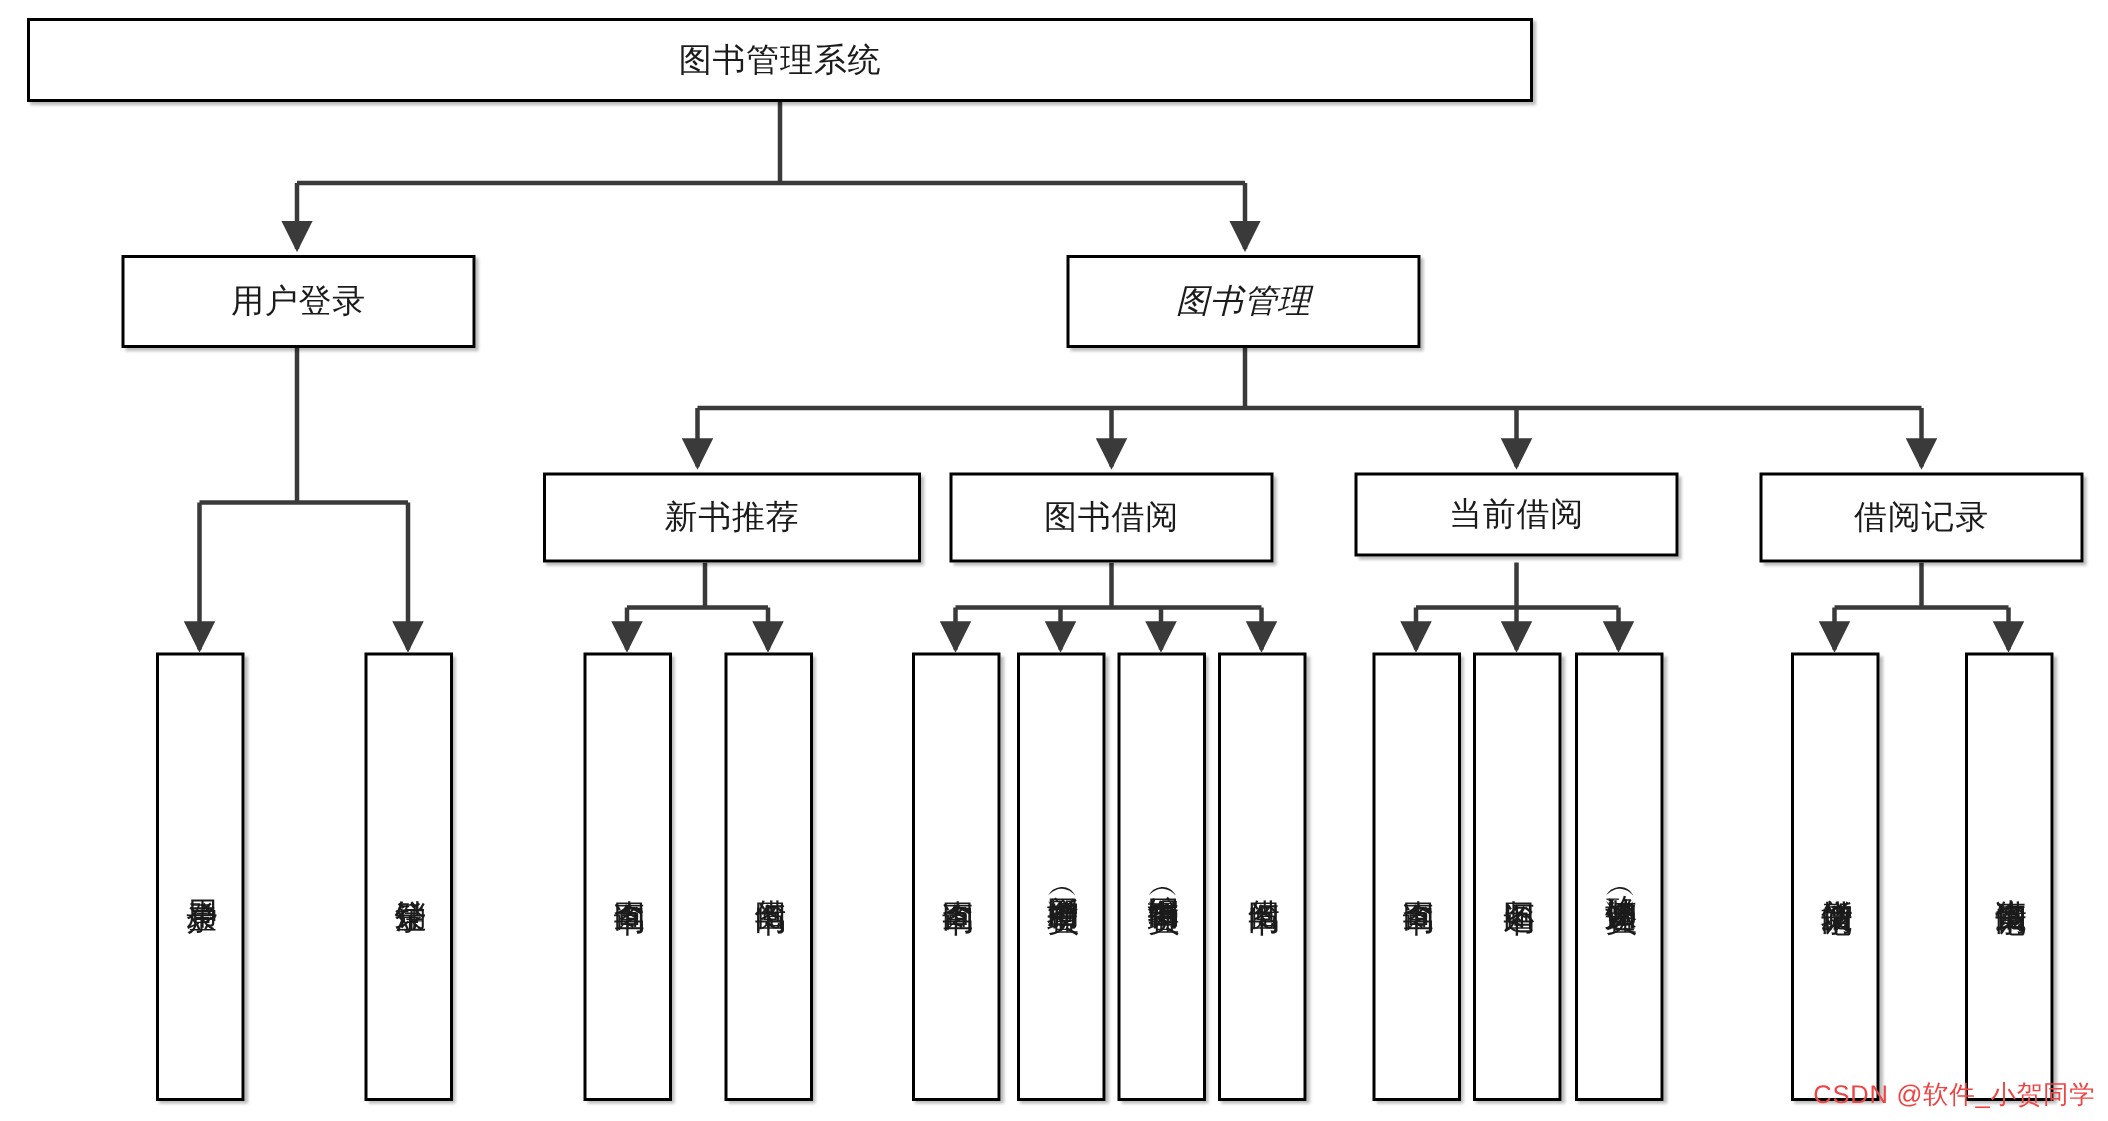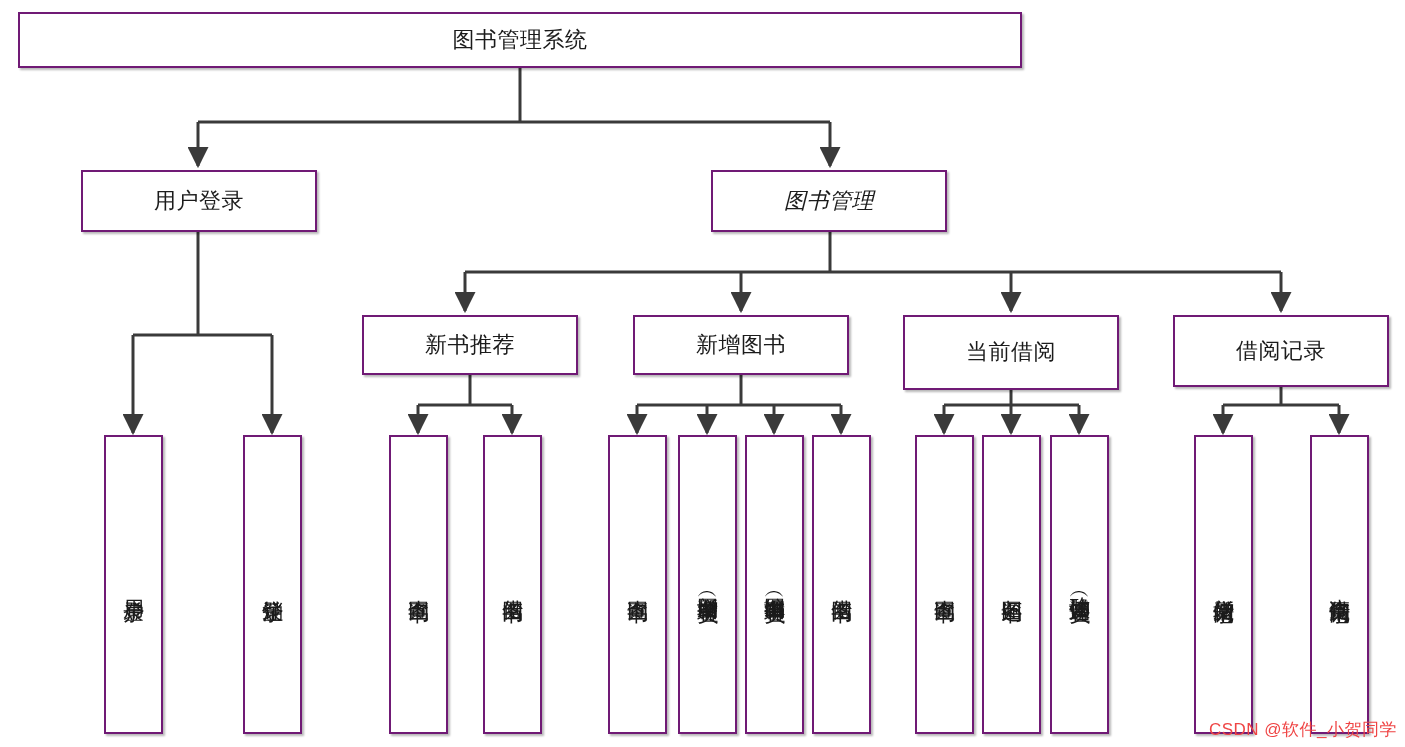--- a/index.html
+++ b/index.html
@@ -23,21 +23,21 @@
     position: absolute;
     left: 0;
     top: 0;
     width: 1405px;
     height: 747px;
   }
   .node-box {
     position: absolute;
     box-sizing: border-box;
     background: #ffffff;
-    border: 2px solid #701a75;
+    border: 2px solid #000000;
     box-shadow: 2px 2px 2px rgba(0,0,0,0.28);
     display: flex;
     align-items: center;
     justify-content: center;
     overflow: hidden;
   }
   .node-label-h {
     font-size: 22px;
     color: #1b1b1b;
     line-height: 1.1;
@@ -128,30 +128,30 @@
     <span class="node-label-h">图书管理系统</span>
   </div>
 
   <div class="node-box" style="left:81px; top:170px; width:236px; height:62px;">
     <span class="node-label-h">用户登录</span>
   </div>
   <div class="node-box" style="left:711px; top:170px; width:236px; height:62px;font-style:italic;">
     <span class="node-label-h">图书管理</span>
   </div>
 
-  <div class="node-box" style="left:362px; top:315px; width:216px; height:60px;">
+  <div class="node-box" style="left:362px; top:315px; width:252px; height:60px;">
     <span class="node-label-h">新书推荐</span>
   </div>
   <div class="node-box" style="left:633px; top:315px; width:216px; height:60px;">
-    <span class="node-label-h">新增图书</span>
+    <span class="node-label-h">图书借阅</span>
   </div>
-  <div class="node-box" style="left:903px; top:315px; width:216px; height:75px;">
+  <div class="node-box" style="left:903px; top:315px; width:216px; height:56px;">
     <span class="node-label-h">当前借阅</span>
   </div>
-  <div class="node-box" style="left:1173px; top:315px; width:216px; height:72px;">
+  <div class="node-box" style="left:1173px; top:315px; width:216px; height:60px;">
     <span class="node-label-h">借阅记录</span>
   </div>
 
   <div class="node-box" style="left:104px; top:435px; width:59px; height:299px;">
     <span class="node-label-v">用户登录</span>
   </div>
   <div class="node-box" style="left:243px; top:435px; width:59px; height:299px;">
     <span class="node-label-v">注销登录</span>
   </div>
 

